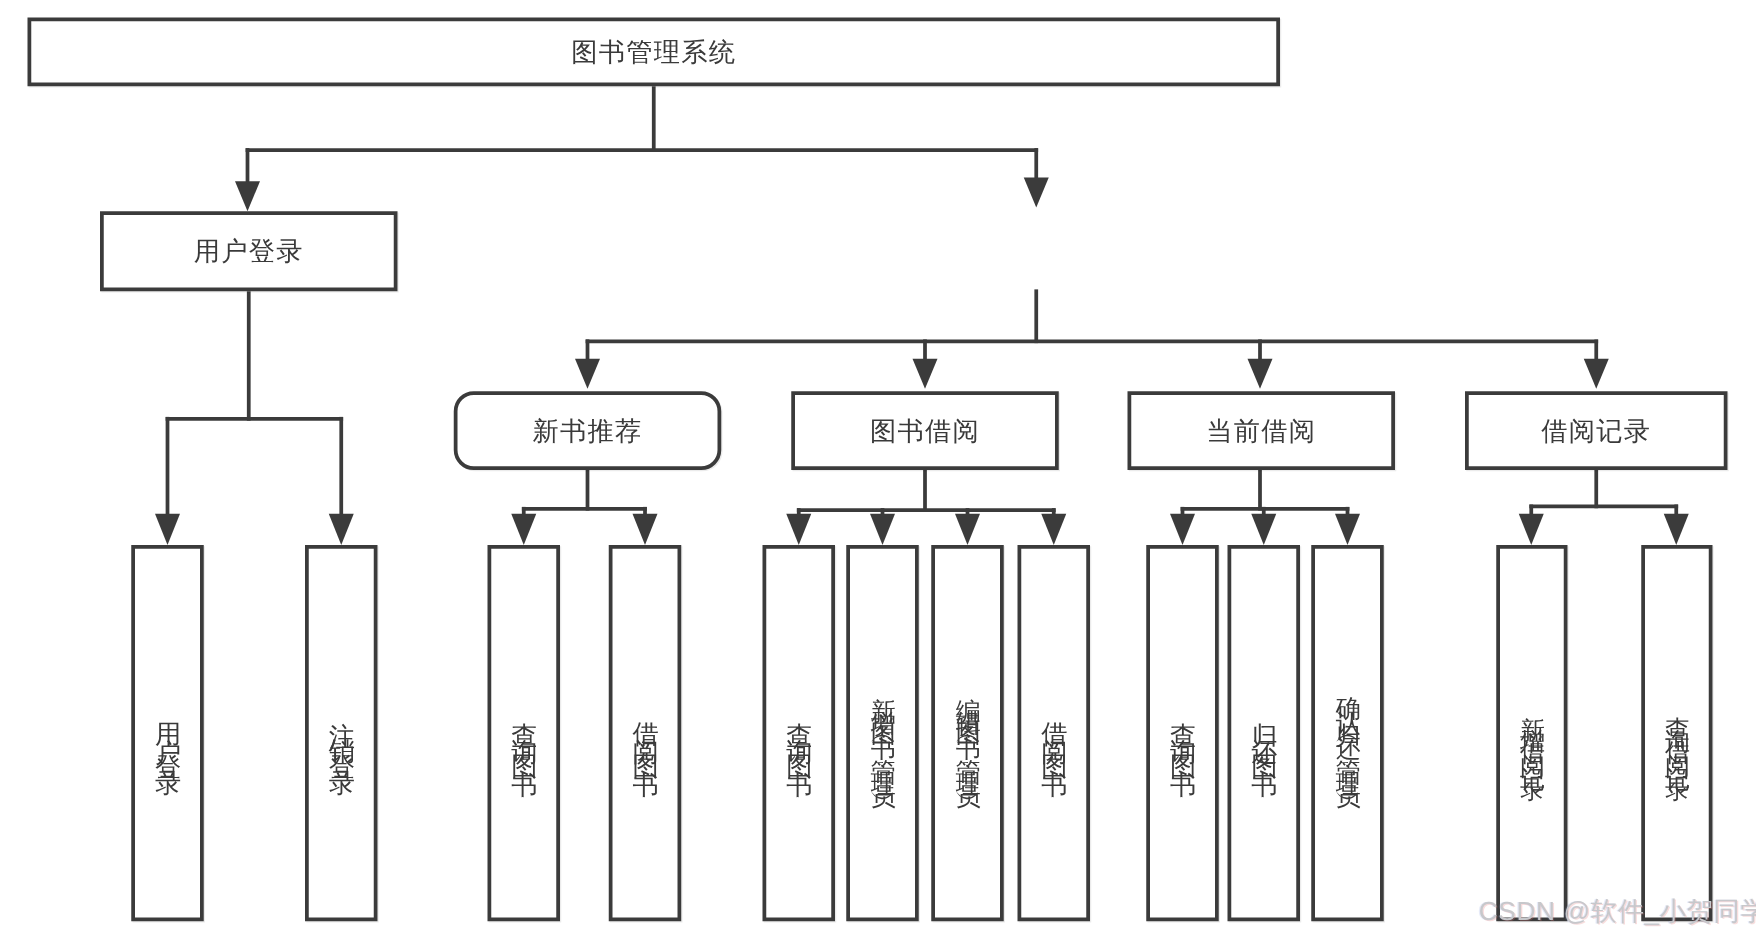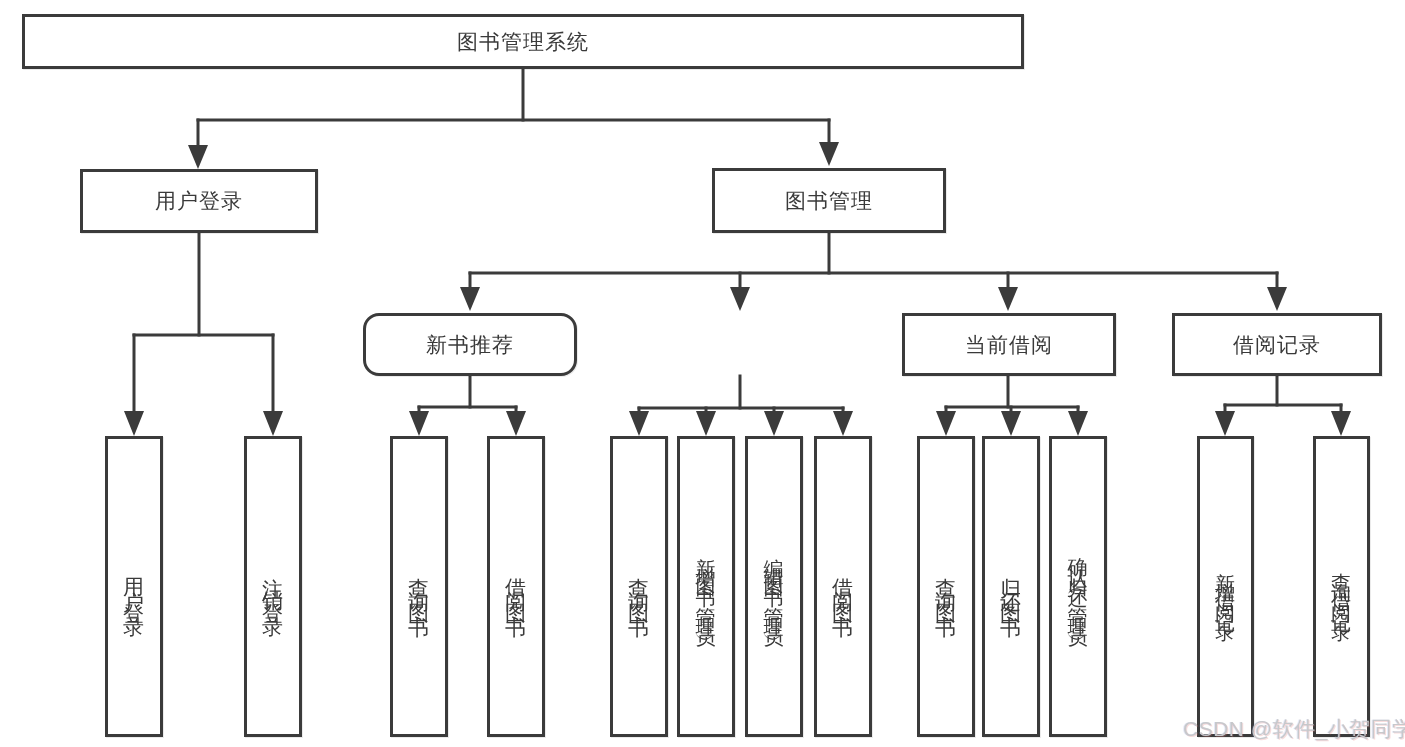--- a/index.html
+++ b/index.html
@@ -182,27 +182,27 @@
     </g>
   </svg>
 
   <div class="node node--root">
     <span>图书管理系统</span>
   </div>
 
   <div class="node node--login">
     <span>用户登录</span>
   </div>
-  <div class="node node--mgmt">
-    <span>图书管理</span>
-  </div>
 
   <div class="node node--l3 node--sec0">
     <span>新书推荐</span>
   </div>
+  <div class="node node--l3 node--sec1">
+    <span>图书借阅</span>
+  </div>
   <div class="node node--l3 node--sec2">
     <span>当前借阅</span>
   </div>
   <div class="node node--l3 node--sec3">
     <span>借阅记录</span>
   </div>
 
   <div class="leaf leaf--c1">
     <span>用户登录</span>
   </div>

